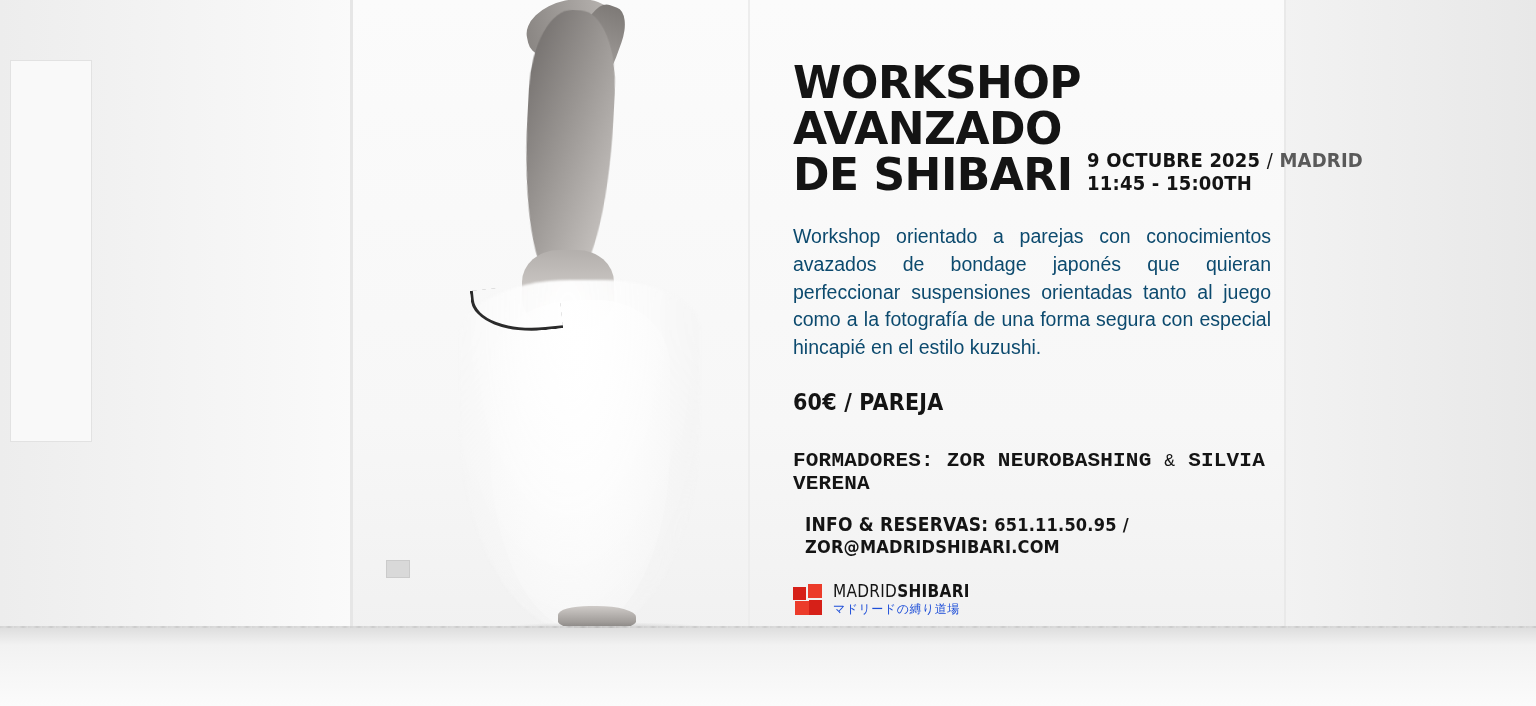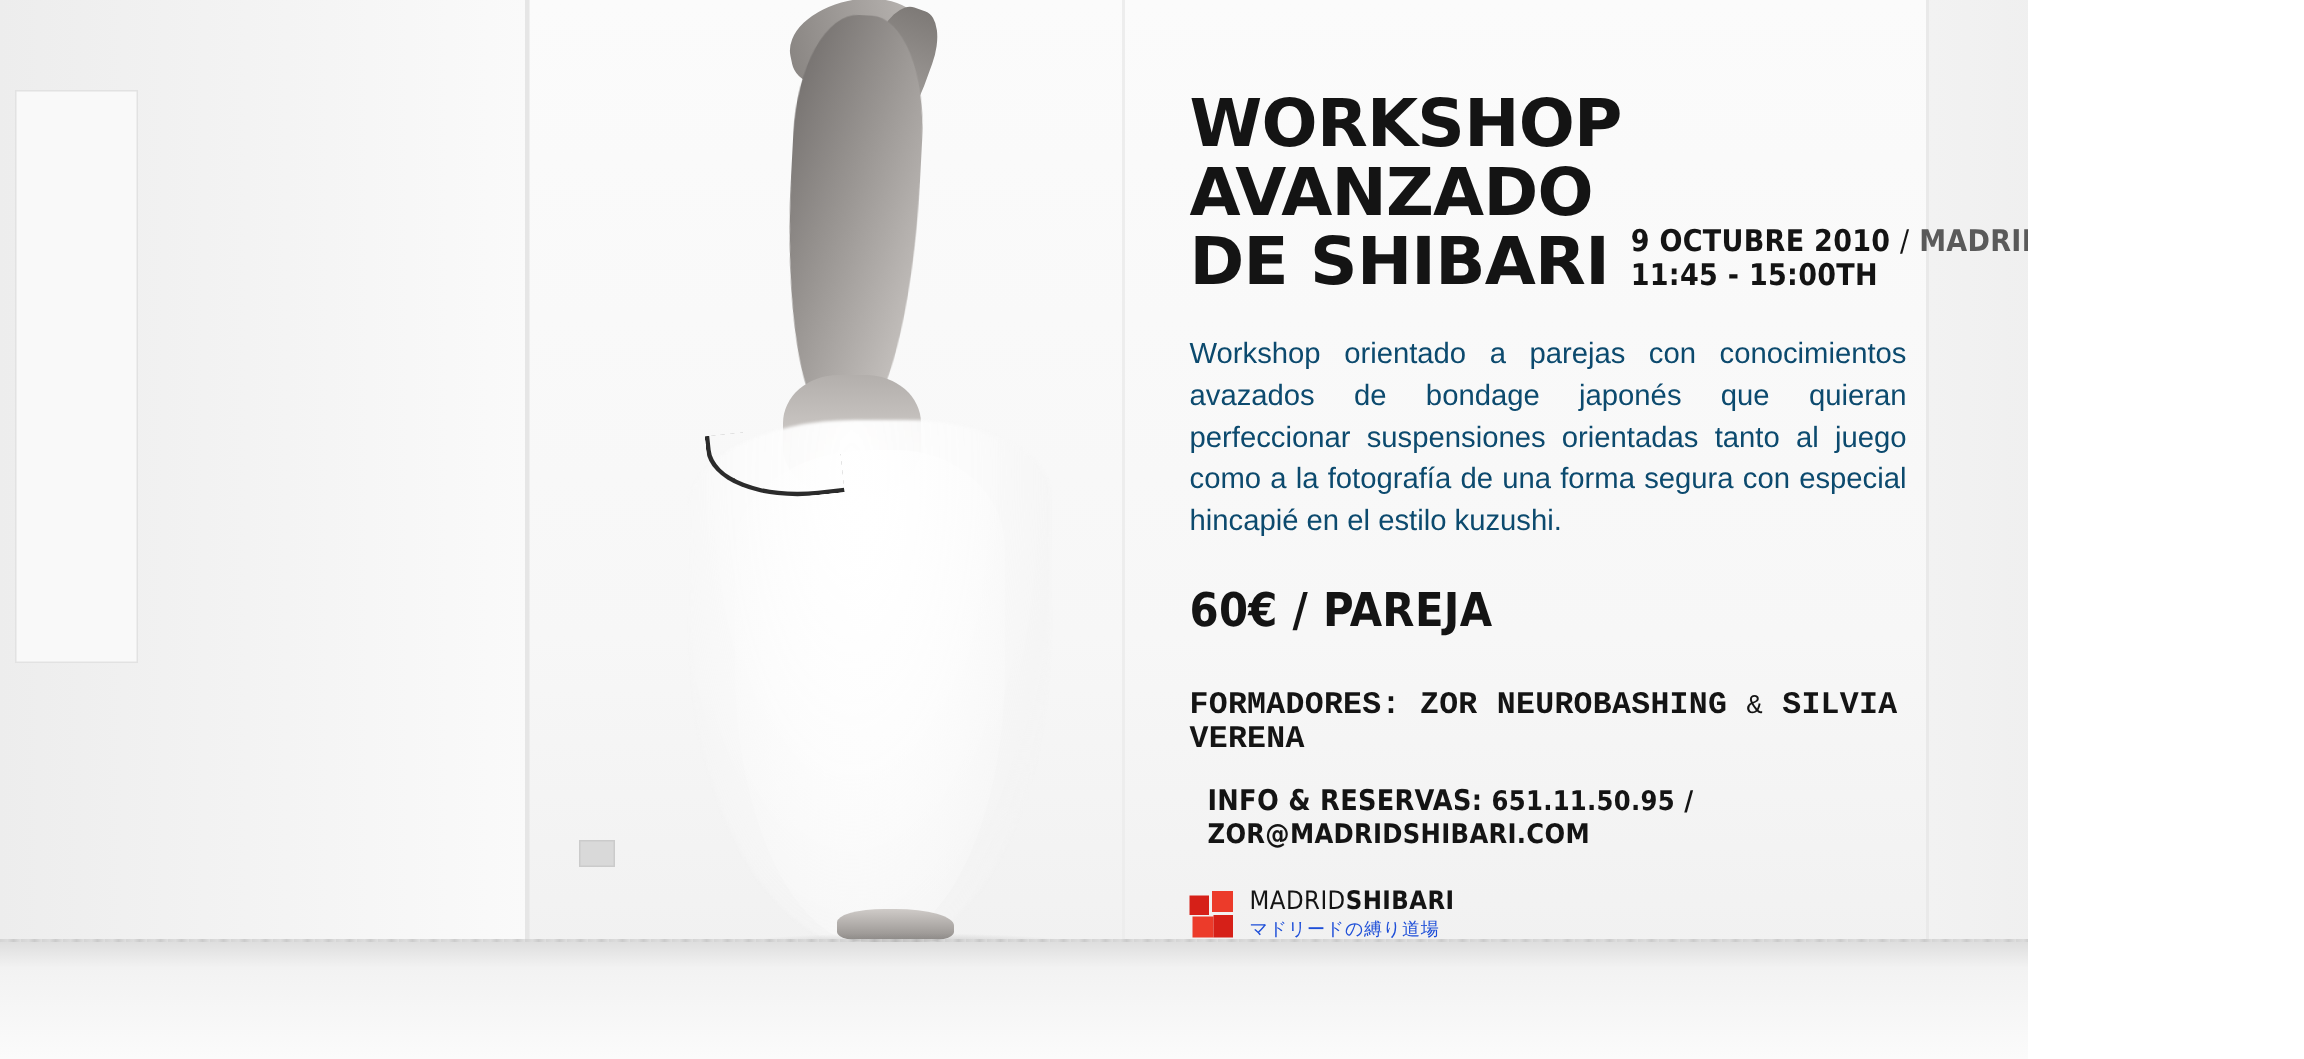--- a/index.html
+++ b/index.html
@@ -2,21 +2,21 @@
 <html><head>
 <meta charset="utf-8">
 <style>
   html, body {
     margin: 0;
     padding: 0;
     background: #ffffff;
   }
   #poster {
     position: relative;
-    width: 1352px;
+    width: 1536px;
     height: 706px;
     overflow: hidden;
     background: #f4f4f4;
     font-family: "Liberation Sans", sans-serif;
   }
 
   
   .photo-layer {
     position: absolute;
     inset: 0;
@@ -198,21 +198,21 @@
     width: 478px;
     font-family: "Liberation Sans", sans-serif;
     font-size: 19.5px;
     line-height: 1.42;
     text-align: justify;
     color: #0c4a6e;
   }
   .price-block {
     margin-top: 26px;
     font-family: "DejaVu Sans Condensed", "Liberation Sans Narrow", "Liberation Sans", sans-serif;
-    font-size: 31px;
+    font-size: 23px;
     font-weight: bold;
     line-height: 1.28;
     letter-spacing: .2px;
   }
   .trainers {
     margin-top: 32px;
     font-family: Liberation Mono, monospace;
     font-size: 21px;
     font-weight: bold;
     letter-spacing: .2px;
@@ -296,21 +296,21 @@
 
   <div class="panel">
 
     <div class="title-row">
       <h1 class="headline">
         <span class="line">WORKSHOP</span>
         <span class="line">AVANZADO</span>
         <span class="line">DE SHIBARI</span>
       </h1>
       <div class="meta">
-        <span>9 OCTUBRE 2010</span>
+        <span>9 OCTUBRE 2025</span>
         <span class="sep">/</span>
         <span class="city">MADRID</span>
         <span class="time">11:45 - 15:00TH</span>
       </div>
     </div>
 
     <p class="body-copy">Workshop orientado a parejas con conocimientos avazados de bondage japonés que quieran perfeccionar suspensiones orientadas tanto al juego como a la fotografía de una forma segura con especial hincapié en el estilo kuzushi.</p>
 
     <div class="price-block">
       <div>60€ / PAREJA</div>

